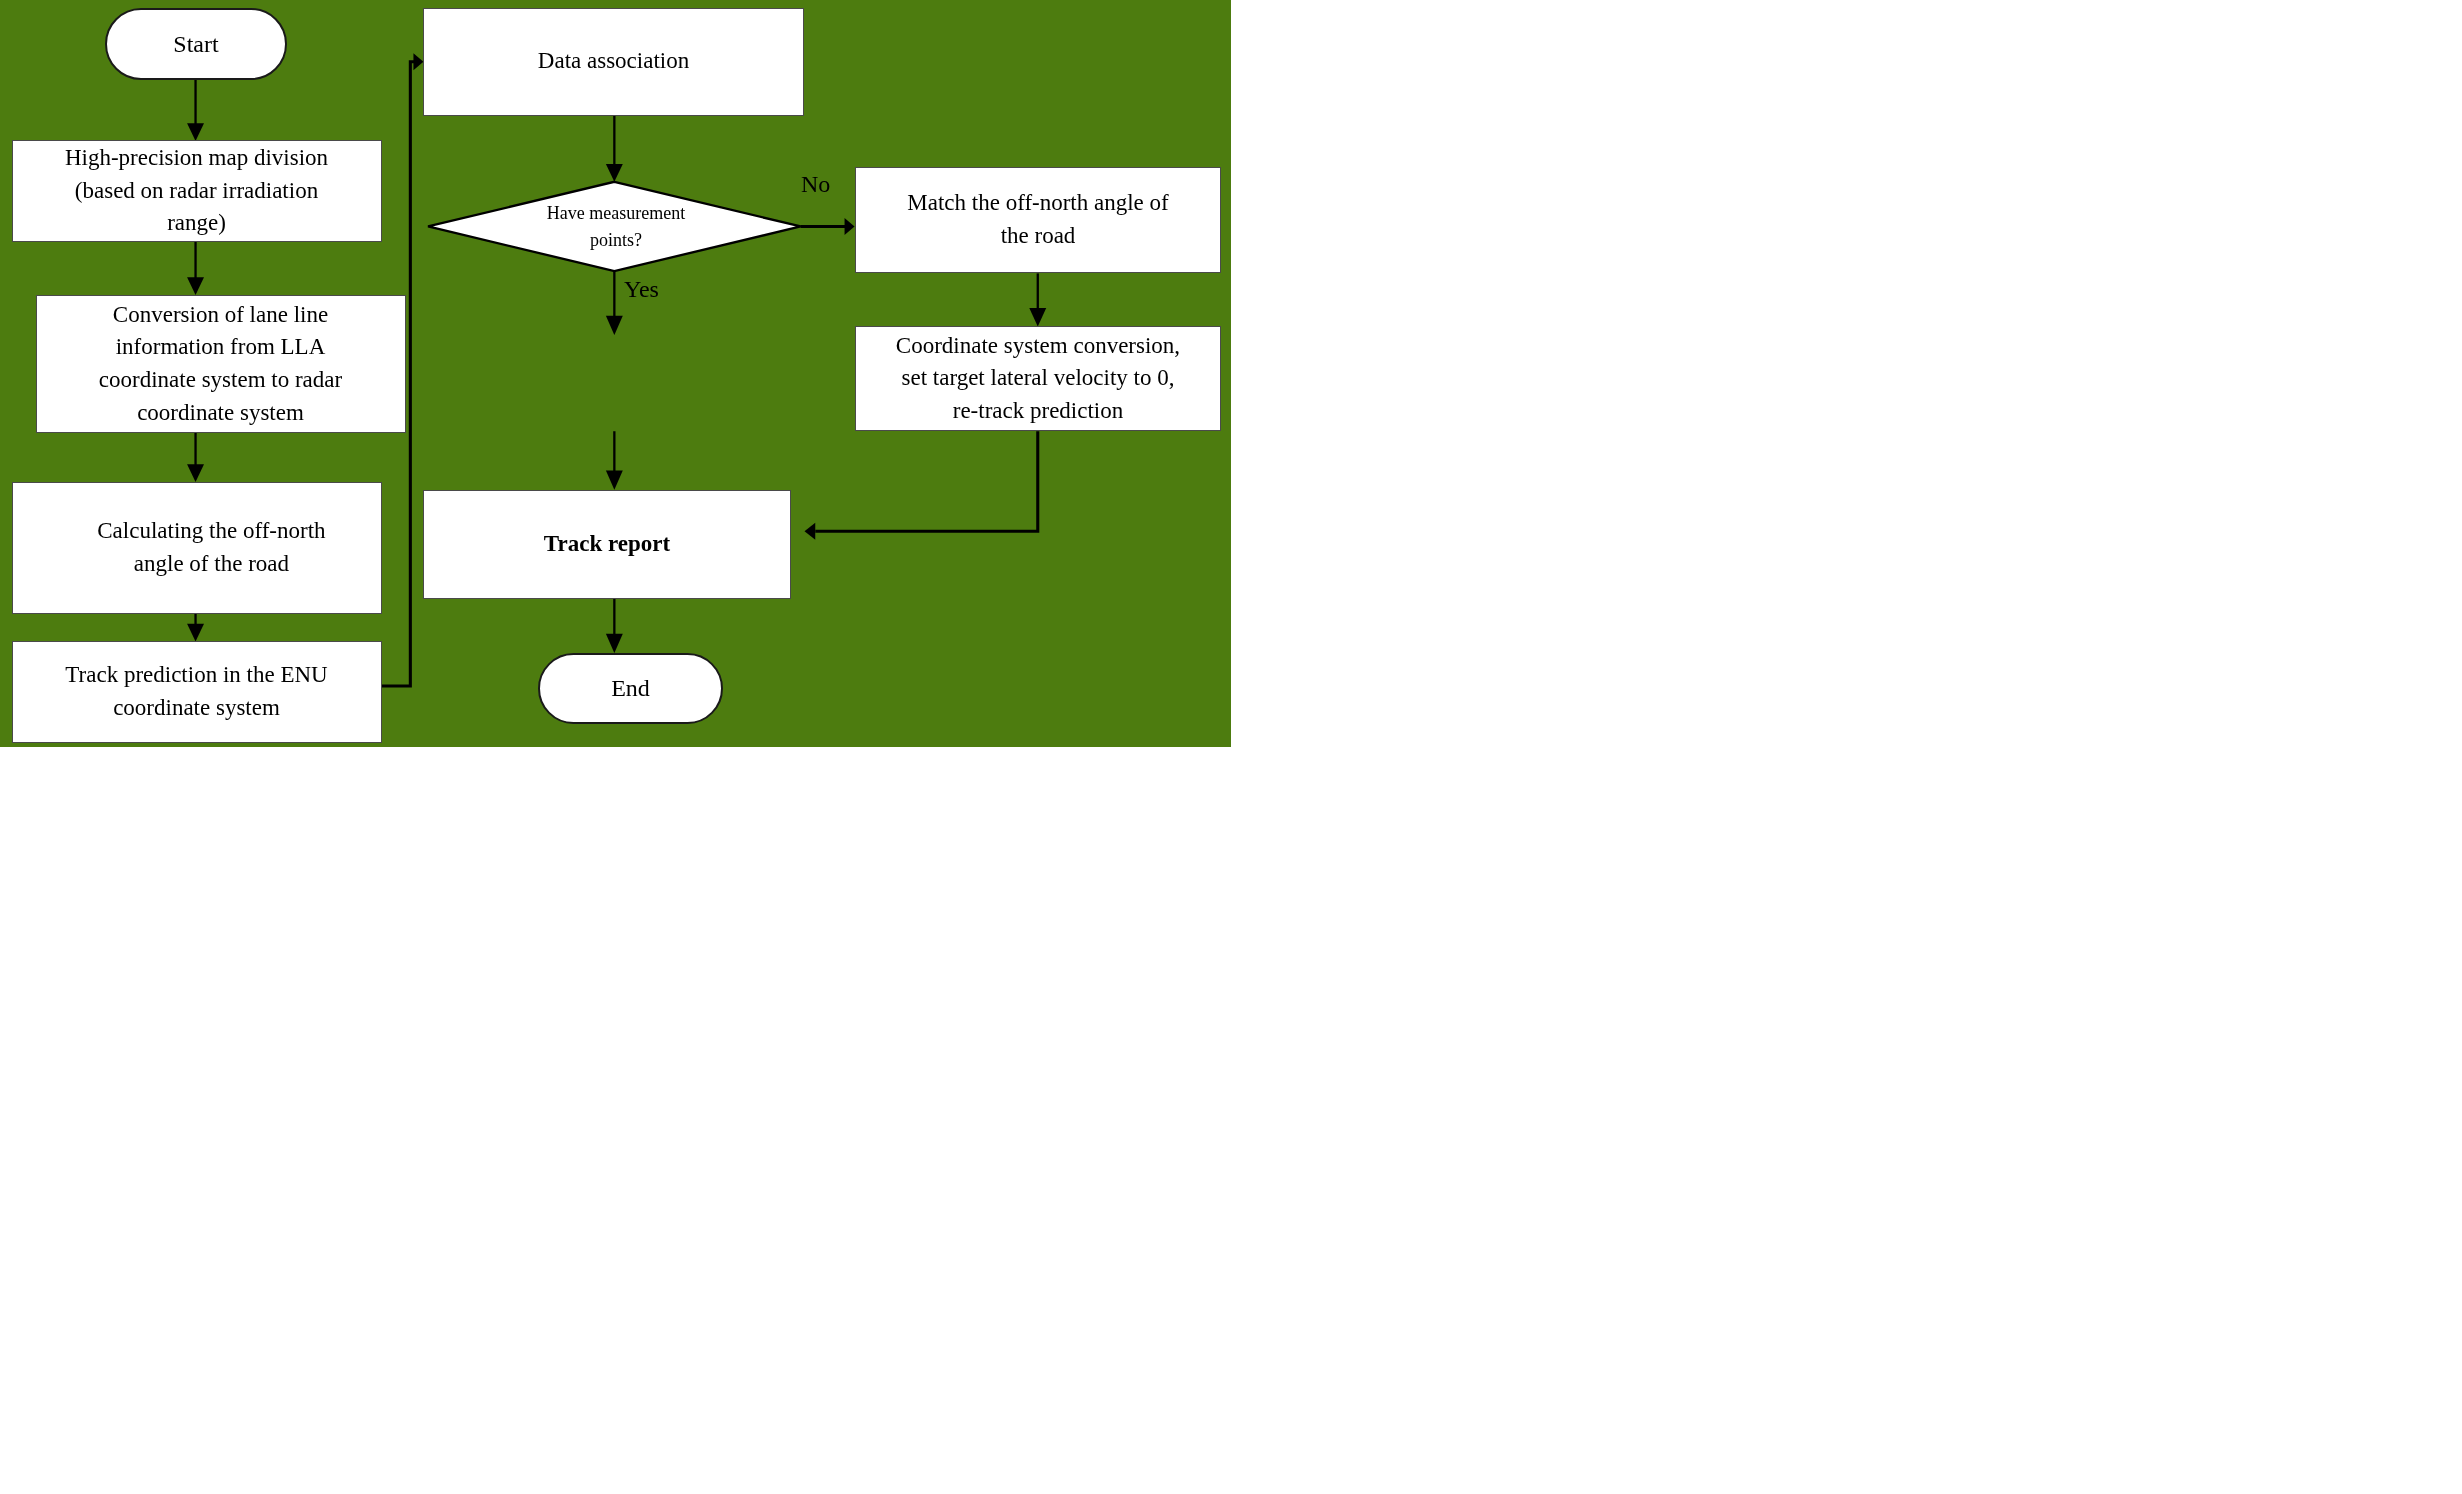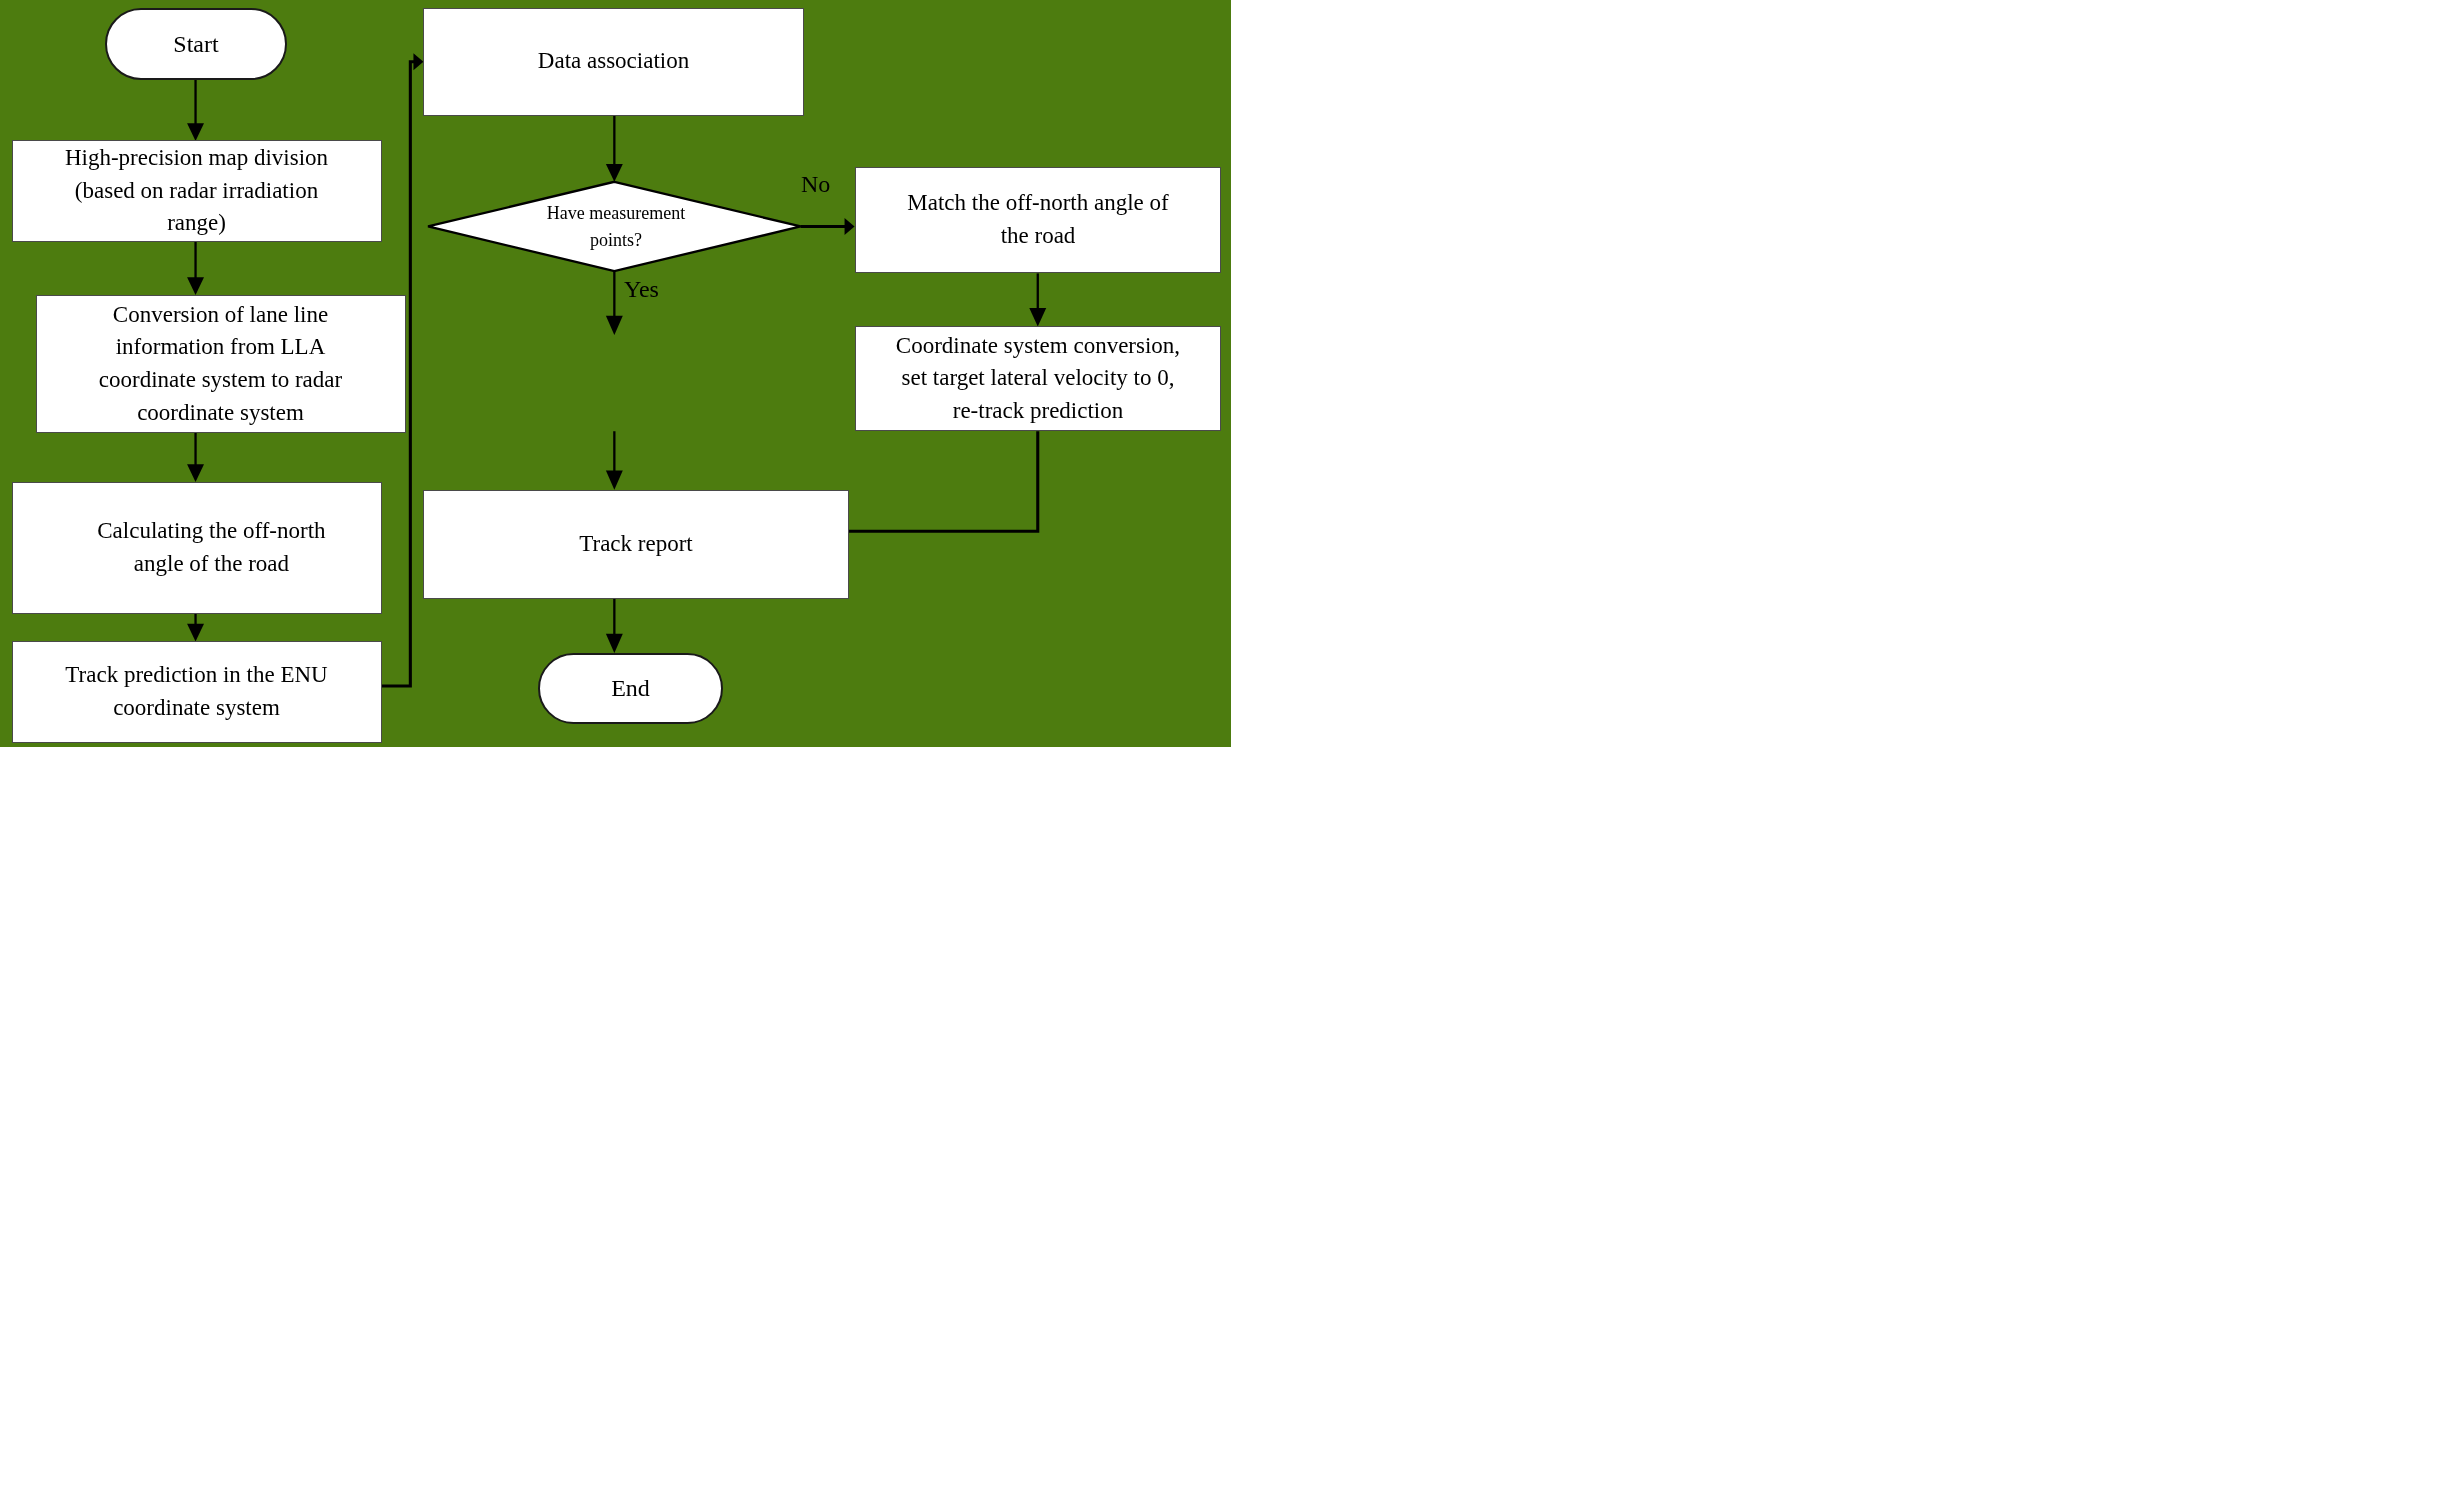--- a/index.html
+++ b/index.html
@@ -122,21 +122,21 @@
 
   <div class="node rect" style="left:11.5px; top:641px; width:370px; height:102px;">Track prediction in the ENU
 coordinate system</div>
 
   <div class="node rect" style="left:423px; top:7.7px; width:381px; height:108px;">Data association</div>
 
   <div class="diamond-label" style="left:499px; top:188px; width:234px; height:77px;">Have measurement
 points?</div>
 
 
-  <div class="node rect" style="left:423px; top:490px; width:426px; height:109px;">Track  report</div>
+  <div class="node rect" style="left:423px; top:490px; width:368px; height:109px;font-weight:bold;">Track  report</div>
 
   <div class="node stadium" style="left:538px; top:653px; width:185px; height:71px;">End</div>
 
   <div class="node rect" style="left:855px; top:167px; width:366px; height:106px;text-align:center;">Match the off-north angle of
 the road</div>
 
   <div class="node rect" style="left:855px; top:326px; width:366px; height:105px;">Coordinate system conversion,
 set target lateral velocity to 0,
 re-track prediction</div>
 

